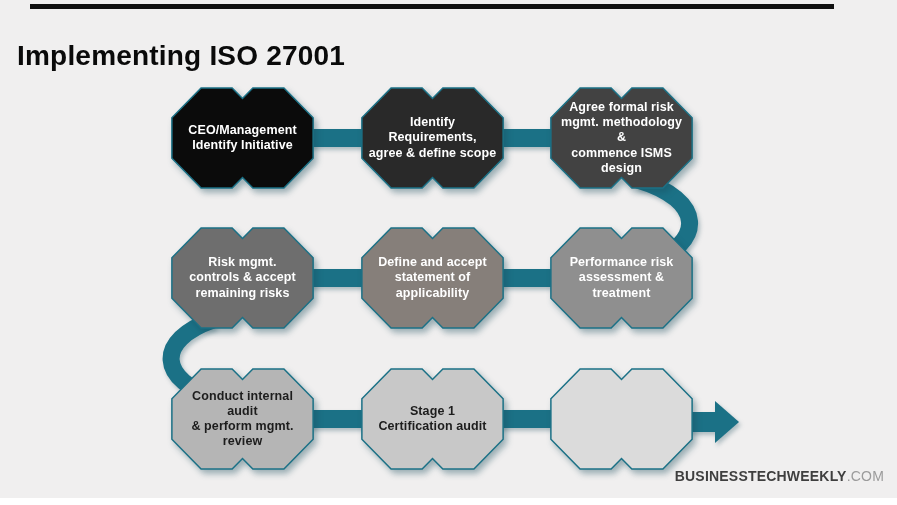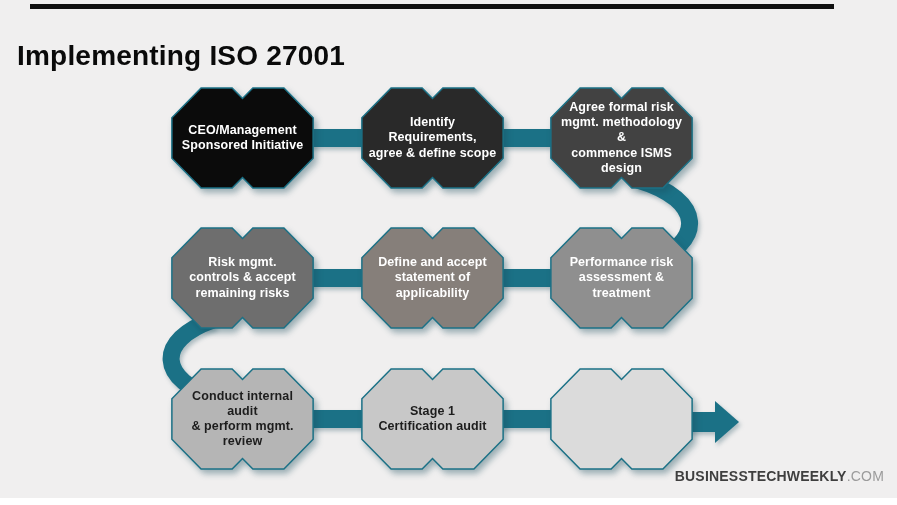--- a/index.html
+++ b/index.html
@@ -85,21 +85,21 @@
   <svg class="end-arrow" width="70" height="56" viewBox="0 0 70 56">
     <rect x="5" y="17" width="38" height="20" class="accent-fill" fill="#1b7186"></rect>
     <polygon points="40,6 64,27 40,48" class="accent-fill" fill="#1b7186"></polygon>
   </svg>
 
   <div class="node" style="left:170px;top:86px;">
     <svg class="node-shape" viewBox="-2 -2 154 108" preserveAspectRatio="none">
       <path d="M31,0 L64,0 L75,11 L86,0 L119,0 L150,31 L150,73 L119,104 L86,104 L75,93 L64,104 L31,104 L0,73 L0,31 Z" class="accent-stroke-thin" stroke-width="1.6" fill="#0b0b0b" stroke="#1b7186"></path>
     </svg>
     <span class="node-label" style="color: rgb(255, 255, 255);">CEO/Management
-Sponsored Initiative</span>
+Identify Initiative</span>
   </div>
   <div class="node" style="left:360px;top:86px;">
     <svg class="node-shape" viewBox="-2 -2 154 108" preserveAspectRatio="none">
       <path d="M31,0 L64,0 L75,11 L86,0 L119,0 L150,31 L150,73 L119,104 L86,104 L75,93 L64,104 L31,104 L0,73 L0,31 Z" class="accent-stroke-thin" stroke-width="1.6" fill="#292929" stroke="#1b7186"></path>
     </svg>
     <span class="node-label" style="color: rgb(255, 255, 255);">Identify Requirements,
 agree &amp; define scope</span>
   </div>
   <div class="node" style="left:549px;top:86px;">
     <svg class="node-shape" viewBox="-2 -2 154 108" preserveAspectRatio="none">

